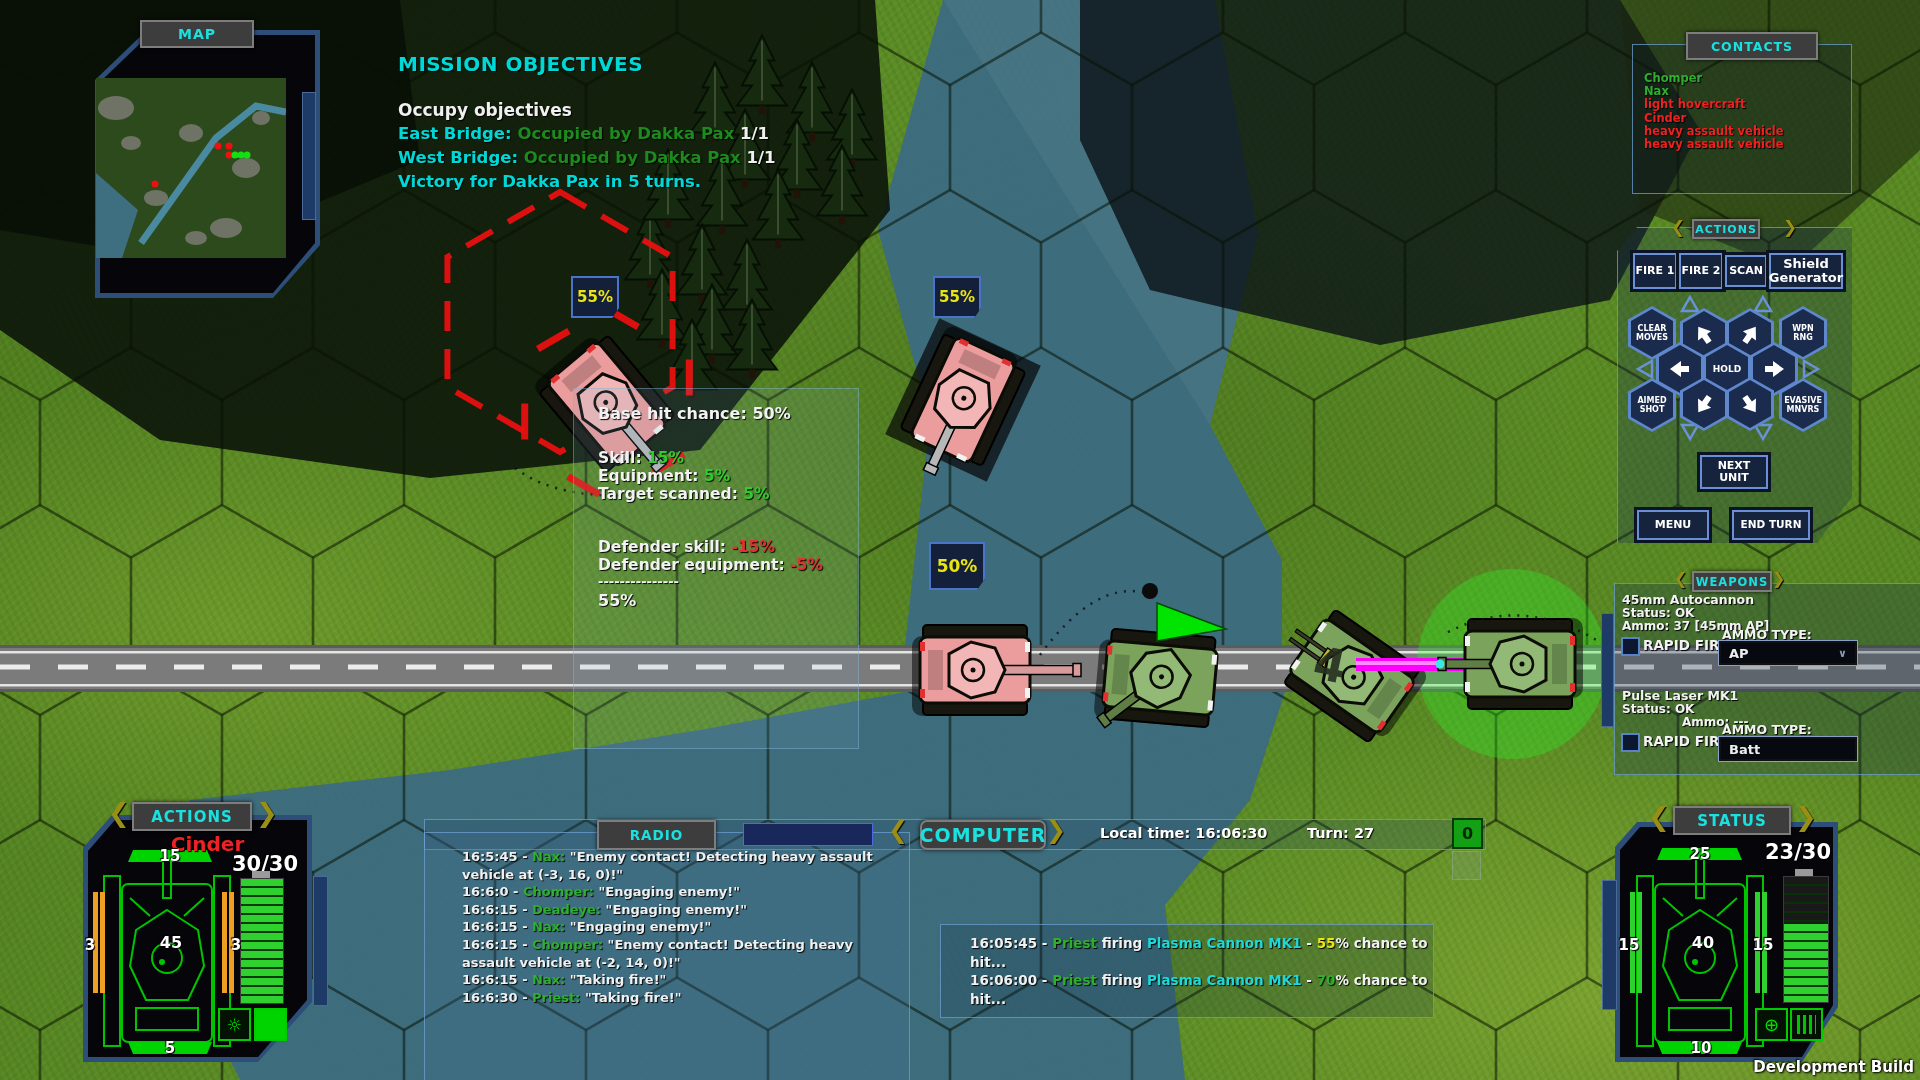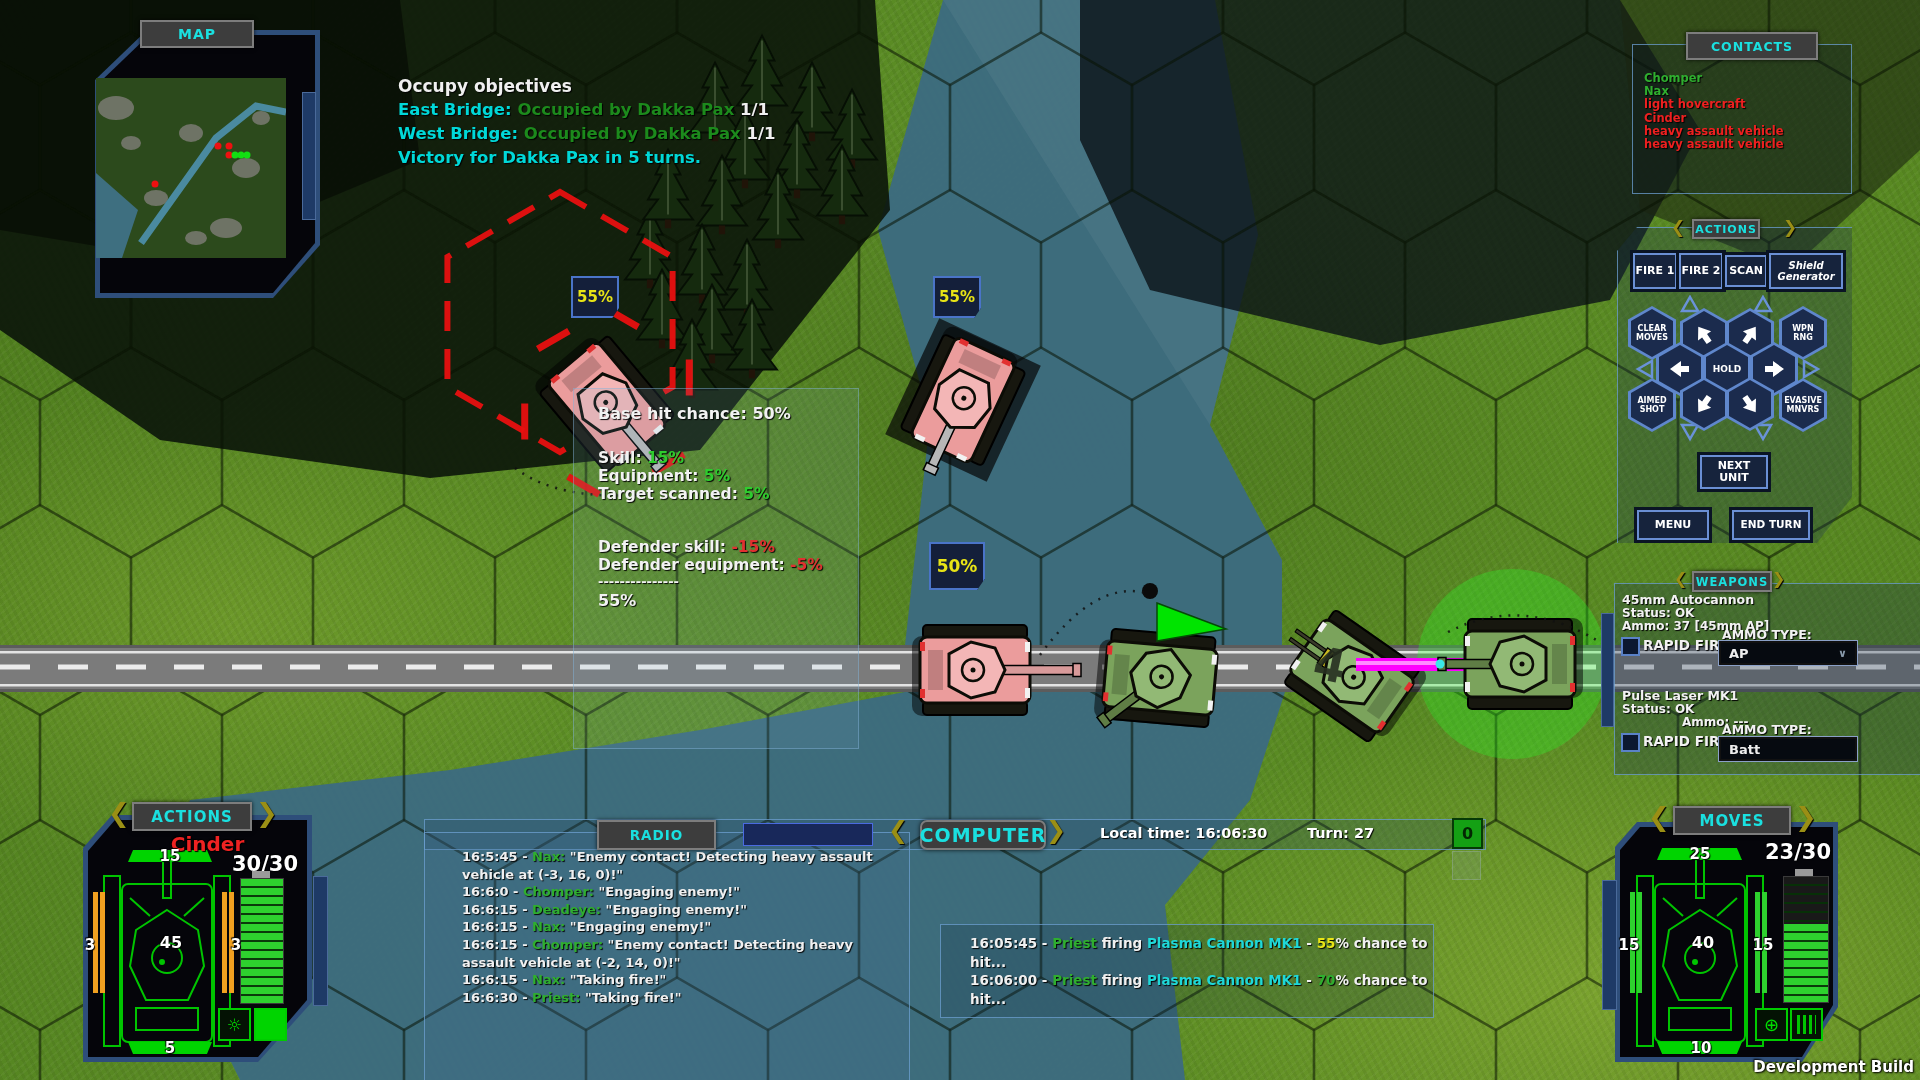--- a/index.html
+++ b/index.html
@@ -410,20 +410,21 @@
       <path d="M515,468 Q560,502 648,494" fill="none" stroke="#101010" stroke-width="2.5" stroke-dasharray="2 7" opacity="0.85"></path>
     </svg>
 
   <div class="m4" style="left:1314px;top:638px;font-size:46px;">4</div>
 
   <div class="badge" style="left:571px;top:276px;width:44px;height:38px;font-size:15px;">55%</div>
   <div class="badge" style="left:933px;top:276px;width:44px;height:38px;font-size:15px;">55%</div>
   <div class="badge" style="left:929px;top:542px;width:52px;height:44px;font-size:17px;">50%</div>
 
   <div class="abs gametext" style="left:398px;top:52px;z-index:22;">
+    <div style="color:#00d8d8;font-size:20px;font-weight:bold;letter-spacing:.5px;">MISSION OBJECTIVES</div>
     <div style="height:24px;"></div>
     <div style="color:#f0f0f0;font-size:17px;font-weight:bold;">Occupy objectives</div>
     <div style="font-size:16.5px;font-weight:bold;margin-top:4px;">
       <span style="color:#00d8d8;">East Bridge:</span>
       <span style="color:#1c8a1c;">Occupied by Dakka Pax</span>
       <span style="color:#f0f0f0;">1/1</span>
     </div>
     <div style="font-size:16.5px;font-weight:bold;margin-top:5px;">
       <span style="color:#00d8d8;">West Bridge:</span>
       <span style="color:#1c8a1c;">Occupied by Dakka Pax</span>
@@ -489,21 +490,21 @@
 
   <div class="panel" style="left:1617px;top:227px;width:235px;height:316px;
        clip-path:polygon(20px 0,235px 0,235px 270px,200px 316px,0 316px,0 24px);"></div>
   <div class="tab" style="left:1692px;top:219px;width:64px;height:16px;font-size:11px;">ACTIONS</div>
   <div class="chev" style="left:1671px;top:217px;font-size:17px;">❮</div>
   <div class="chev" style="left:1783px;top:217px;font-size:17px;">❯</div>
 
   <div class="abtn" style="left:1633px;top:253px;width:40px;height:32px;font-size:11px;">FIRE 1</div>
   <div class="abtn" style="left:1679px;top:253px;width:40px;height:32px;font-size:11px;">FIRE 2</div>
   <div class="abtn" style="left:1725px;top:255px;width:38px;height:28px;font-size:11px;">SCAN</div>
-  <div class="abtn" style="left:1769px;top:253px;width:70px;height:32px;font-size:10px;font-style:italic;">Shield Generator</div>
+  <div class="abtn" style="left:1769px;top:253px;width:70px;height:32px;font-size:13px;">Shield Generator</div>
 
   <div class="hexbtn" style="left:1628px;top:306px;">
     <div class="hexin">
         <span class="hexlabel">CLEAR MOVES</span>
       </div>
     </div>
   <div class="hexbtn" style="left:1680px;top:308px;">
     <div class="hexin">
         <svg width="26" height="26" viewBox="-13 -13 26 26">
           <polygon points="0,-10 8,1 3,1 3,9 -3,9 -3,1 -8,1" fill="#fff" transform="rotate(-35)"></polygon>
@@ -675,21 +676,21 @@
        background:repeating-linear-gradient(to bottom,#2ed12e 0 7px,#0a3a0a 7px 9px);"></div>
   <div class="iconbox" style="left:218px;top:1008px;font-size:17px;">☼</div>
   <div class="iconbox" style="left:254px;top:1008px;background:#00d400;"></div>
   <div class="navtab" style="left:313px;top:876px;width:13px;height:128px;"></div>
 
   <div class="blackframe" style="left:1615px;top:822px;width:223px;height:240px;
        clip-path:polygon(22px 0,223px 0,223px 185px,187px 240px,0 240px,0 25px);">
     <div class="blackinner" style="left:5px;top:5px;width:213px;height:230px;
          clip-path:polygon(20px 0,213px 0,213px 178px,182px 230px,0 230px,0 23px);"></div>
   </div>
-  <div class="tab" style="left:1673px;top:806px;width:114px;height:25px;font-size:15px;">MOVES</div>
+  <div class="tab" style="left:1673px;top:806px;width:114px;height:25px;font-size:15px;">STATUS</div>
   <div class="chev" style="left:1648px;top:802px;font-size:26px;">❮</div>
   <div class="chev" style="left:1795px;top:802px;font-size:26px;">❯</div>
   <div class="armornum" style="left:1758px;top:840px;width:80px;font-size:21px;">23/30</div>
   <svg id="schem-status" class="abs" style="left:1625px;top:858px;z-index:35;" width="150" height="200">
       <rect fill="none" stroke="#00c400" stroke-width="2" x="12" y="18" width="16" height="170"></rect>
       <rect fill="none" stroke="#00c400" stroke-width="2" x="122" y="18" width="16" height="170"></rect>
       <rect fill="none" stroke="#00c400" stroke-width="2" x="30" y="26" width="90" height="158" rx="6"></rect>
       <rect fill="none" stroke="#00c400" stroke-width="2" x="71" y="0" width="8" height="40"></rect>
       <polygon fill="none" stroke="#00c400" stroke-width="2" points="75,52 106,72 112,108 96,142 54,142 38,108 44,72"></polygon>
       <circle fill="none" stroke="#00c400" stroke-width="2" cx="75" cy="100" r="15"></circle>

